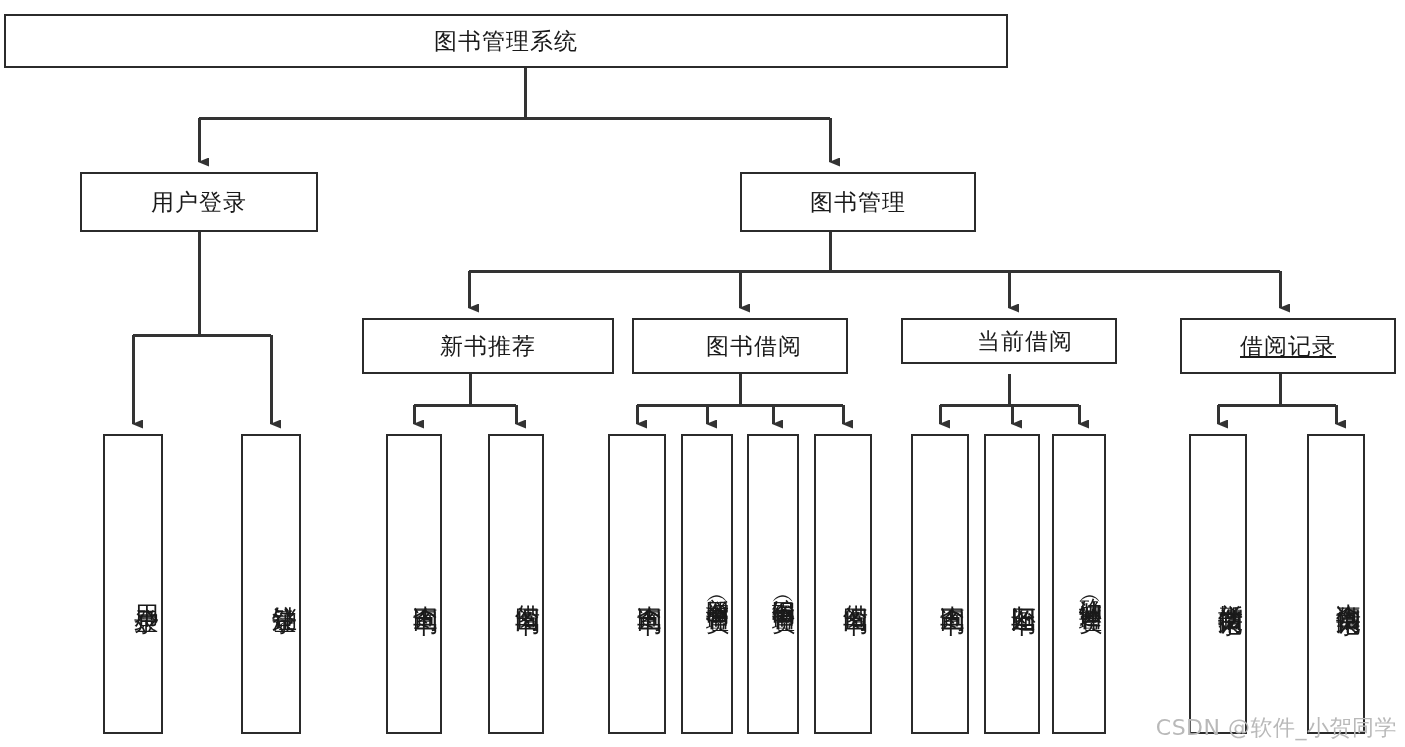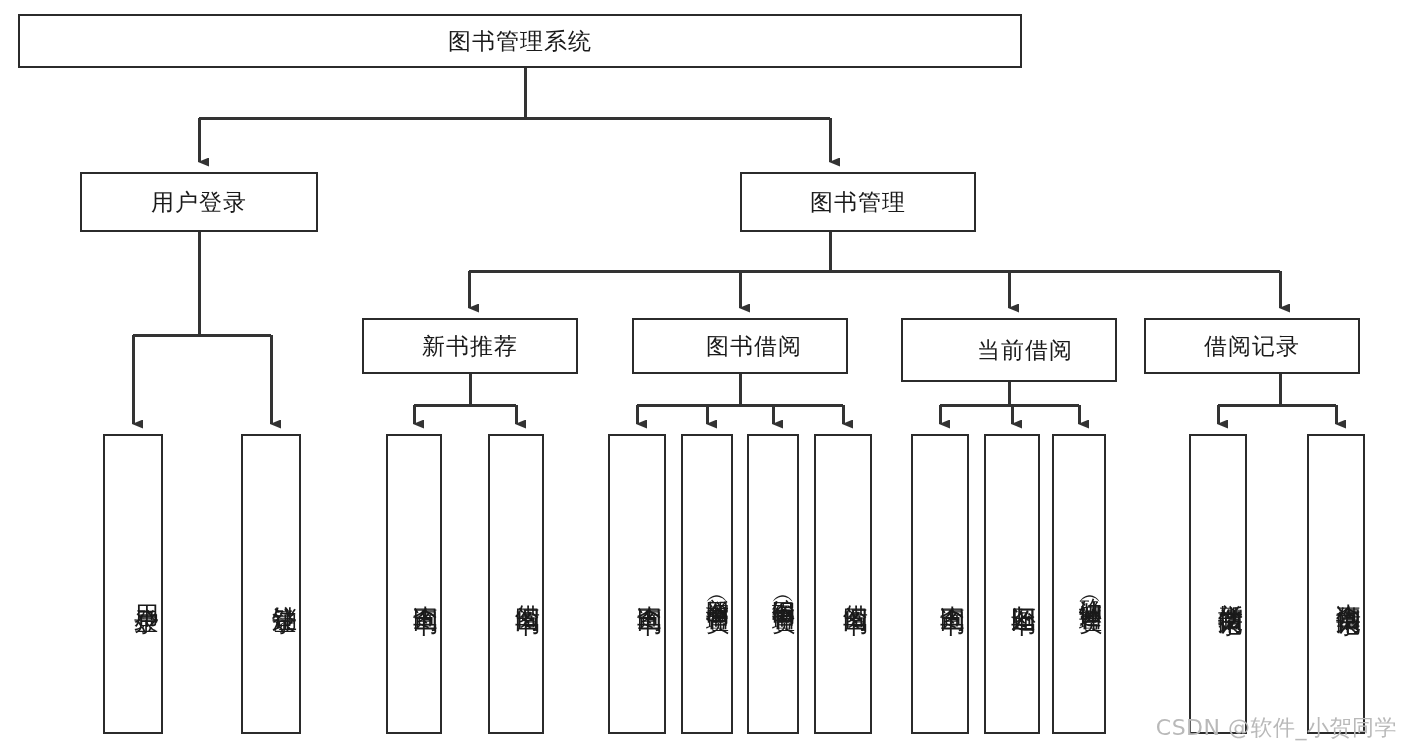--- a/index.html
+++ b/index.html
@@ -116,41 +116,41 @@
       <path d="M1012,405 L1012,424" marker-end="url(#arrowhead)"></path>
       <path d="M1079,405 L1079,424" marker-end="url(#arrowhead)"></path>
 
       <path d="M1280,374 L1280,405"></path>
       <path d="M1218,405 L1336,405"></path>
       <path d="M1218,405 L1218,424" marker-end="url(#arrowhead)"></path>
       <path d="M1336,405 L1336,424" marker-end="url(#arrowhead)"></path>
     </g>
   </svg>
 
-  <div class="node horizontal" style="left:18px;top:14px;width:1004px;height:54px;">
+  <div class="node horizontal" style="left:4px;top:14px;width:1004px;height:54px;">
     <span class="htext">图书管理系统</span>
   </div>
 
   <div class="node horizontal" style="left:80px;top:172px;width:238px;height:60px;">
     <span class="htext">用户登录</span>
   </div>
   <div class="node horizontal" style="left:712px;top:172px;width:236px;height:60px;margin-left:28px;">
     <span class="htext">图书管理</span>
   </div>
 
-  <div class="node horizontal" style="left:362px;top:318px;width:216px;height:56px;">
+  <div class="node horizontal" style="left:362px;top:318px;width:252px;height:56px;">
     <span class="htext">新书推荐</span>
   </div>
   <div class="node horizontal" style="left:632px;top:318px;width:216px;height:56px;padding-left:28px;">
     <span class="htext">图书借阅</span>
   </div>
-  <div class="node horizontal" style="left:901px;top:318px;width:216px;height:64px;padding-left:32px;">
+  <div class="node horizontal" style="left:901px;top:318px;width:216px;height:46px;padding-left:32px;">
     <span class="htext">当前借阅</span>
   </div>
-  <div class="node horizontal" style="left:1144px;top:318px;width:216px;height:56px;">
+  <div class="node horizontal" style="left:1180px;top:318px;width:216px;height:56px;text-decoration:underline;">
     <span class="htext">借阅记录</span>
   </div>
 
   <div class="node vertical" style="left:103px;top:434px;width:60px;height:300px;">
     <span class="vtext">用户登录</span>
   </div>
   <div class="node vertical" style="left:241px;top:434px;width:60px;height:300px;">
     <span class="vtext">注销登录</span>
   </div>
 

